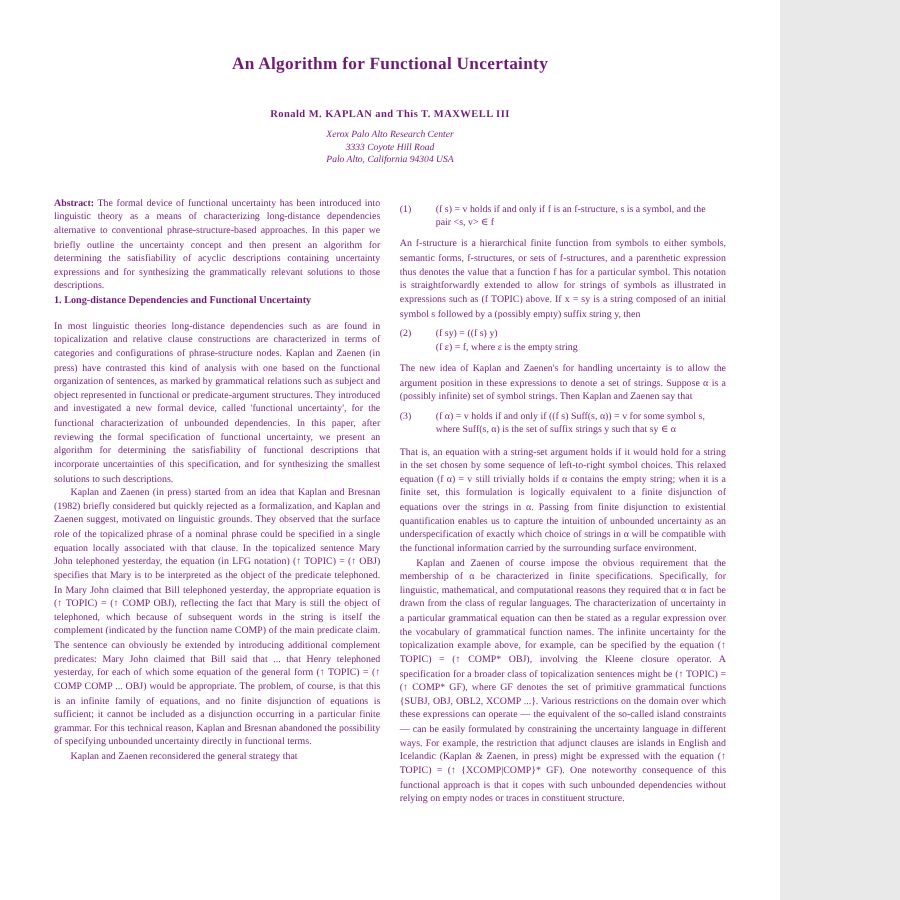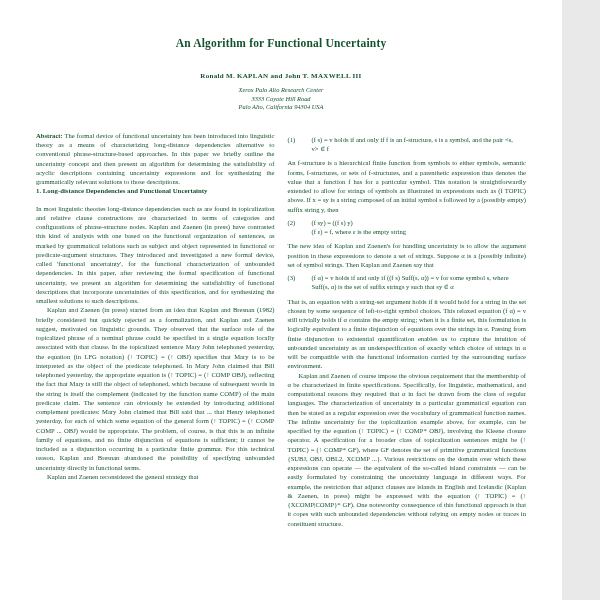--- a/index.html
+++ b/index.html
@@ -1,21 +1,21 @@
 <!DOCTYPE html>
 <html><head>
 <meta charset="utf-8">
 <style>
   html,body{margin:0;padding:0;background:#e9e9e9;}
   .page{
     position:relative;
-    width:562px;height:600px;
+    width:520px;height:600px;
     background:#ffffff;
     font-family:"Liberation Serif","DejaVu Serif",serif;
-    color:#14532d;
+    color:#701a75;
     overflow:hidden;
     filter:blur(0.3px);
   }
   .header{padding-top:37px;}
   .title{
     text-align:center;
     font-size:11.5px;
     font-weight:bold;
     letter-spacing:0.2px;
     margin:0;
@@ -67,21 +67,21 @@
   .eq .body{flex:1;padding-right:10px;}
   .eq .body div{margin:0;}
 </style>
 </head>
 <body>
 
 <div class="page">
 
   <div class="header">
     <h1 class="title">An Algorithm for Functional Uncertainty</h1>
-    <div class="authors">Ronald M. KAPLAN and John T. MAXWELL III</div>
+    <div class="authors">Ronald M. KAPLAN and This T. MAXWELL III</div>
     <div class="affil">
       <div>Xerox Palo Alto Research Center</div>
       <div>3333 Coyote Hill Road</div>
       <div>Palo Alto, California 94304 USA</div>
     </div>
   </div>
 
   <div class="columns">
 
     <div class="col">

